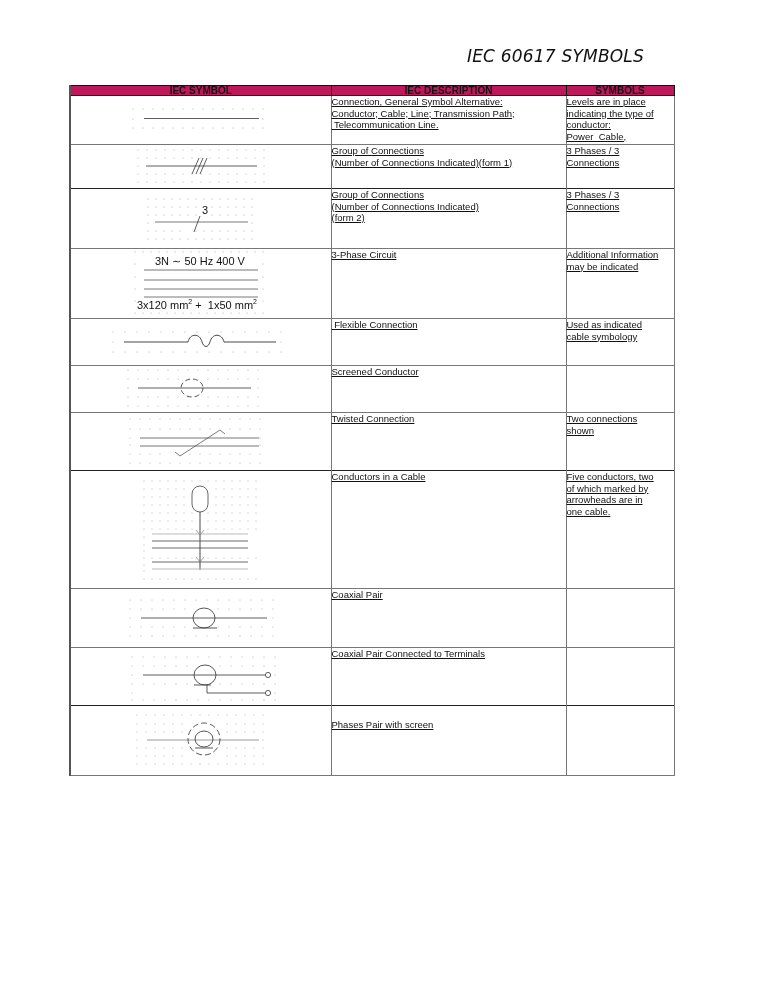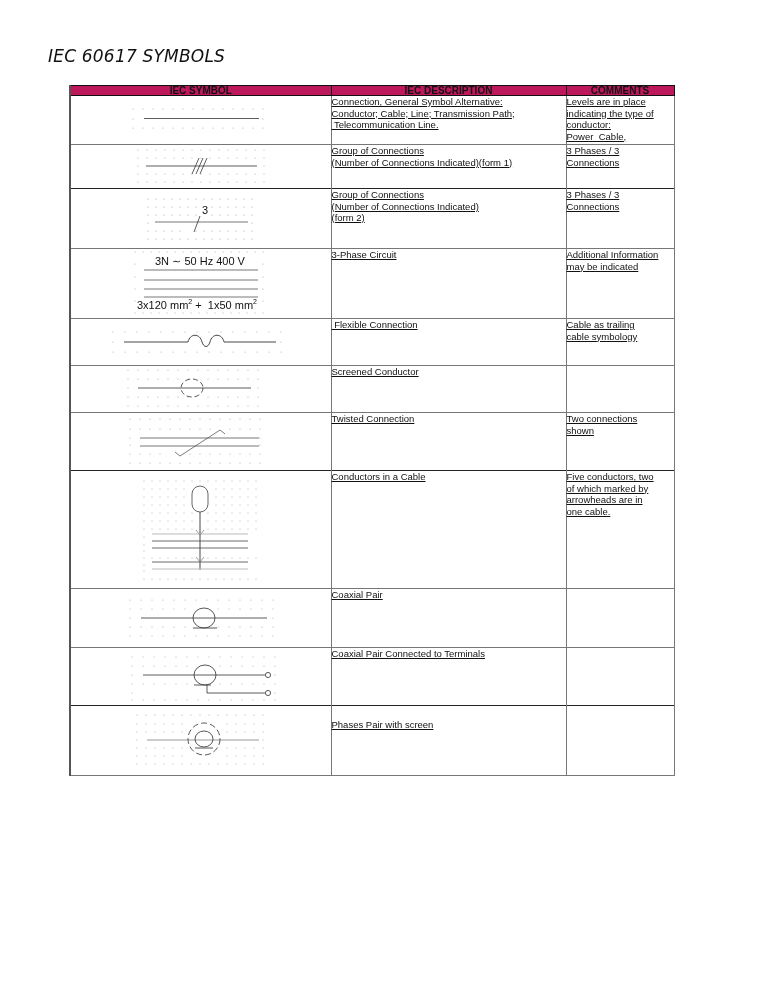--- a/index.html
+++ b/index.html
@@ -1,19 +1,19 @@
 <!DOCTYPE html>
 <html><head>
   <meta charset="utf-8">
   <style>
     html, body { margin: 0; padding: 0; background: #ffffff; }
     body { width: 768px; height: 994px; position: relative; overflow: hidden; font-family: "Liberation Sans", sans-serif; color: #111; }
     .title {
-      position: absolute; left: 0; top: 46px; width: 644px; text-align: left;
-      font-family: "DejaVu Sans", sans-serif; font-style: italic; font-size: 17px; color: #111; letter-spacing: 0.2px; padding-left: 48px;
+      position: absolute; left: 0; top: 46px; width: 644px; text-align: right;
+      font-family: "DejaVu Sans", sans-serif; font-style: italic; font-size: 17px; color: #111; letter-spacing: 0.2px;
     }
     table.symtab {
       position: absolute; left: 69px; top: 85px; width: 604px;
       border-collapse: collapse; table-layout: fixed;
       border-left: 2px solid #555; border-right: 1px solid #555; border-bottom: 1px solid #777;
     }
     .symtab col.c1 { width: 261px; }
     .symtab col.c2 { width: 235px; }
     .symtab col.c3 { width: 108px; }
     .symtab th {
@@ -40,21 +40,21 @@
 <table class="symtab">
   <colgroup>
       <col class="c1">
       <col class="c2">
       <col class="c3">
     </colgroup>
   <thead>
     <tr>
       <th>IEC SYMBOL</th>
       <th>IEC DESCRIPTION</th>
-      <th>COMMENTS</th>
+      <th>SYMBOLS</th>
     </tr>
   </thead>
   <tbody>
 
     <tr style="height:49px">
       <td class="sym">
         <svg width="261" height="48" viewBox="0 0 261 48">
           <g fill="#aaa">
             <circle cx="62" cy="13" r="0.6"></circle>
               <circle cx="72" cy="13" r="0.6"></circle>
@@ -377,21 +377,21 @@
               <circle cx="198" cy="33" r="0.6"></circle>
               <circle cx="210" cy="33" r="0.6"></circle>
           </g>
           <path d="M53 23 H117 C119 14 129 14 131 23 C133 29 137 29 139 23 C141 14 151 14 153 23 H205" fill="none" stroke="#333" stroke-width="0.9"></path>
         </svg>
       </td>
       <td class="desc pad-mid">
         <div style="white-space:pre"> Flexible Connection</div>
       </td>
       <td class="comm">
-        <div>Cable as trailing</div>
+        <div>Used as indicated</div>
         <div>cable symbology</div>
       </td>
     </tr>
 
     <tr style="height:47px">
       <td class="sym">
         <svg width="261" height="46" viewBox="0 0 261 46">
           <g fill="#aaa">
             <circle cx="57" cy="4" r="0.6"></circle>
               <circle cx="67" cy="4" r="0.6"></circle>

